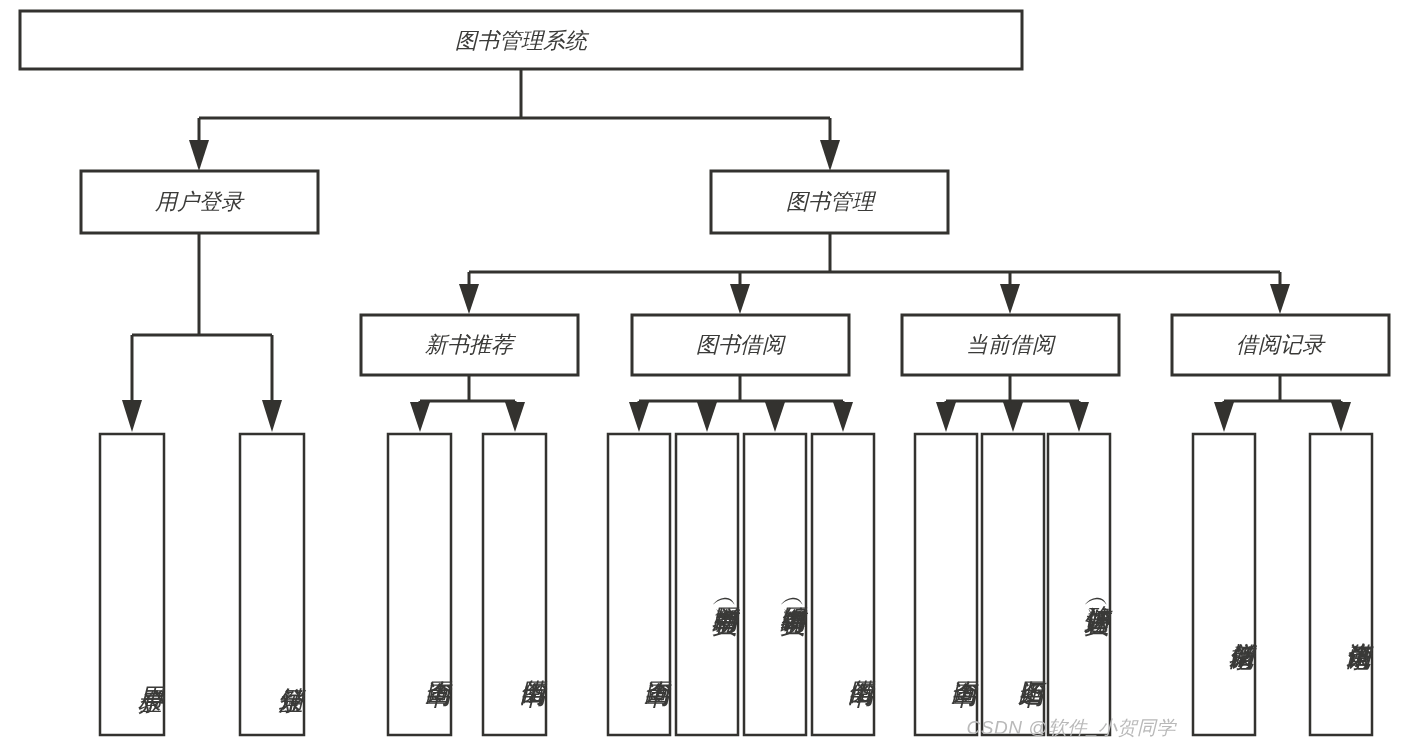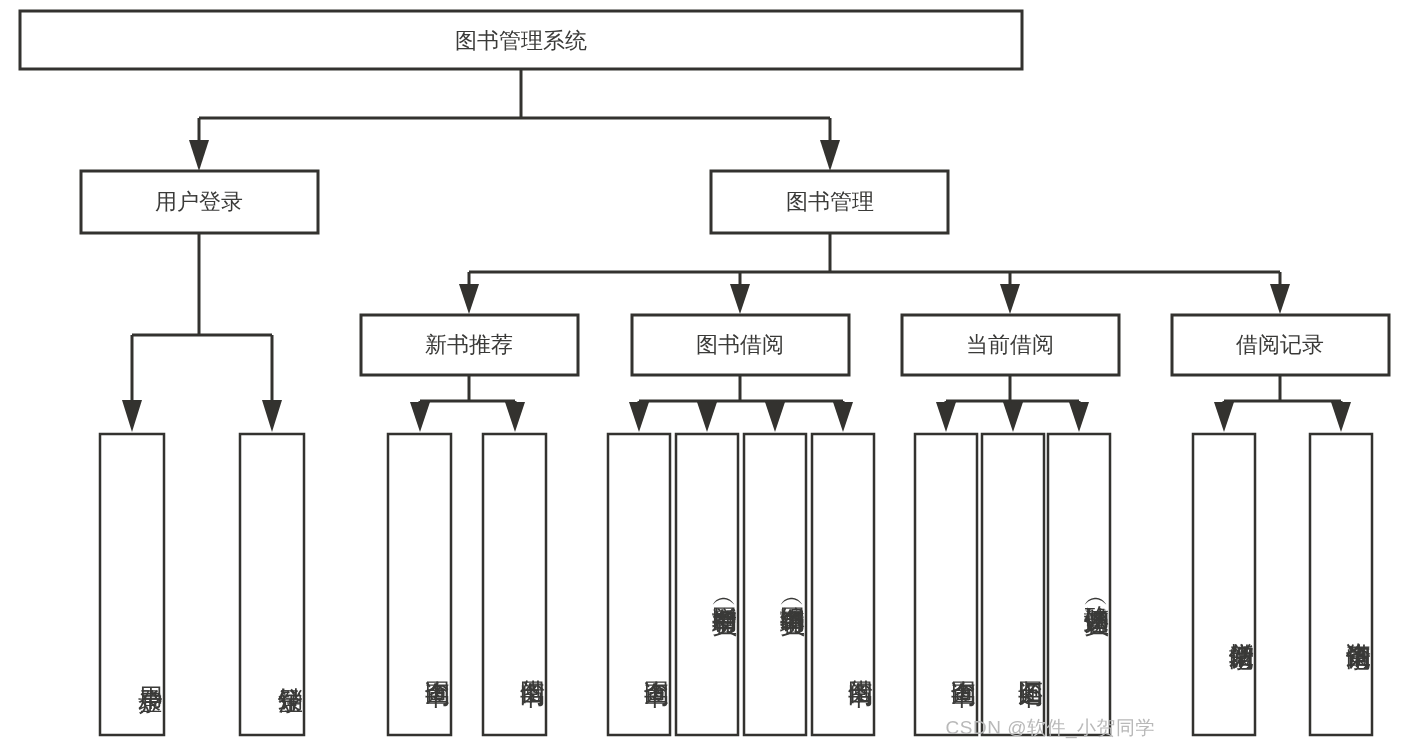--- a/index.html
+++ b/index.html
@@ -12,20 +12,21 @@
     height: 747px;
     font-family: "Liberation Sans", "DejaVu Sans", sans-serif;
     overflow: hidden;
     position: relative;
   }
   #diagram-root {
     position: absolute;
     left: 0; top: 0;
     width: 1179px;
     height: 747px;
+    font-style: italic;
   }
   svg.flow {
     display: block;
     width: 1405px;
     height: 747px;
   }
   .node-rect {
     fill: #ffffff;
     stroke: #33322f;
     stroke-width: 3;
@@ -60,21 +61,21 @@
     font-family: "Liberation Sans", "DejaVu Sans", sans-serif;
     font-size: 25px;
     line-height: 1.04;
     color: #3a3a38;
     letter-spacing: 1px;
     white-space: nowrap;
     pointer-events: none;
   }
   .watermark {
     position: absolute;
-    right: 24px;
+    right: 3px;
     bottom: 6px;
     font-family: "Liberation Sans", "DejaVu Sans", sans-serif;
     font-size: 19px;
     color: #b9b9b9;
     letter-spacing: 0.5px;
     user-select: none;
   }
 </style>
 </head>
 <body>

